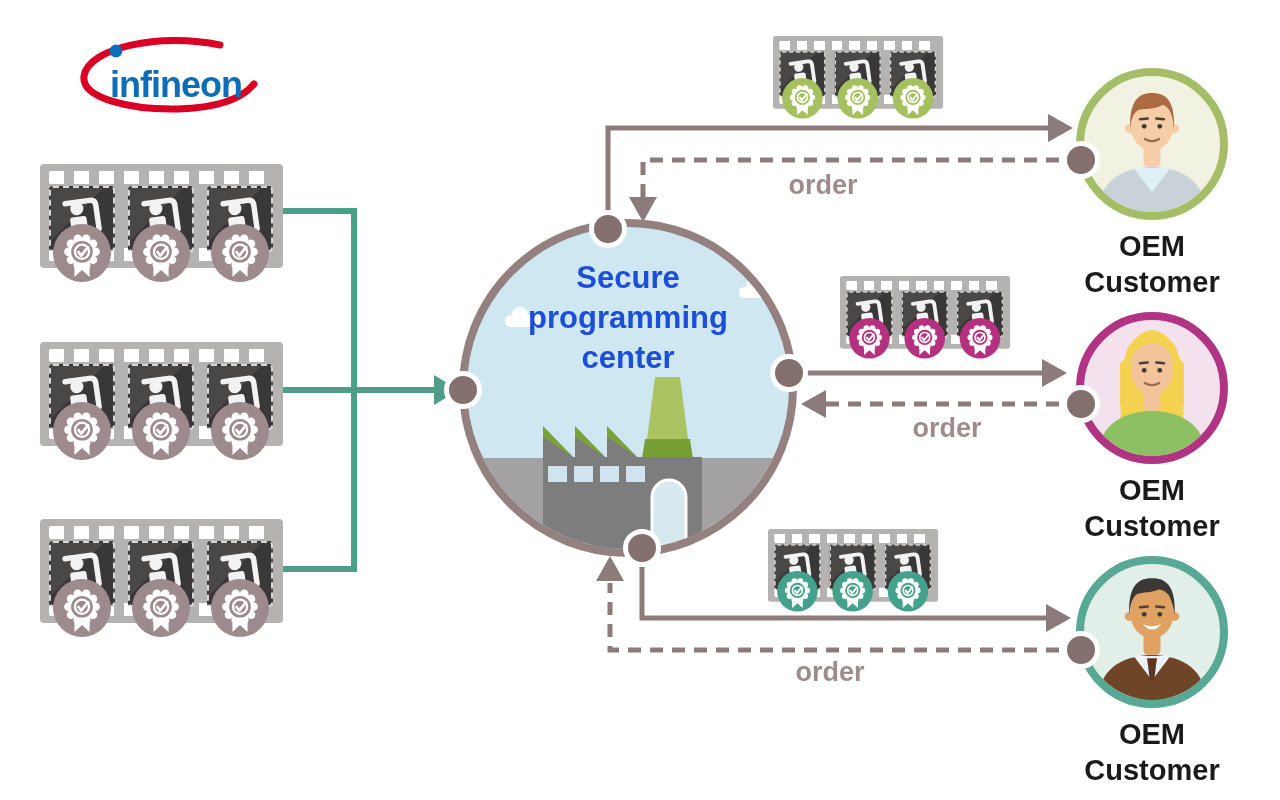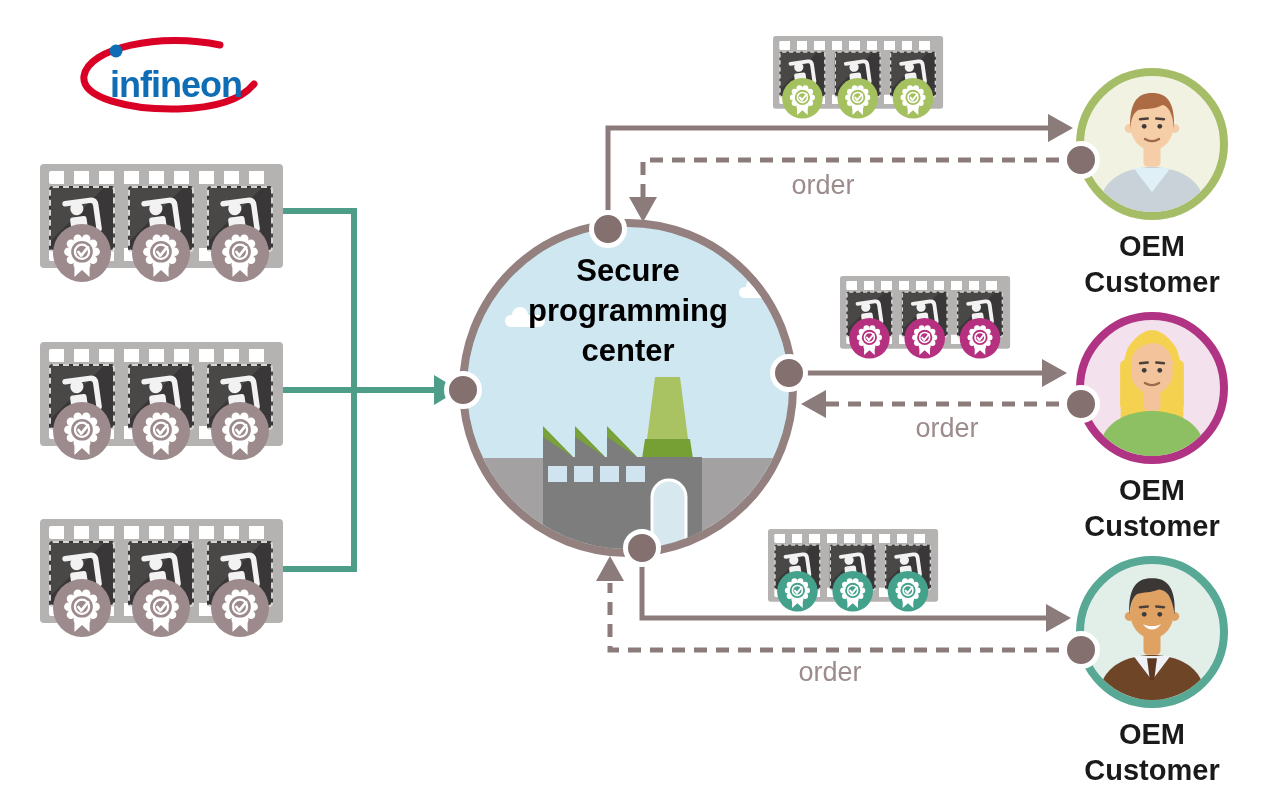--- a/index.html
+++ b/index.html
@@ -17,21 +17,21 @@
   .gray-head{fill:var(--wire-gray);}
 
   .node-dot{
     position:absolute;width:38px;height:38px;border-radius:50%;
     background:var(--node-dot);border:5px solid #fff;box-sizing:border-box;
     transform:translate(-50%,-50%);z-index:6;
   }
 
   .order-label{
     position:absolute;z-index:2;transform:translateX(-50%);
-    font-size:27px;font-weight:400;color:var(--order-text);white-space:pre-line;
+    font-size:27px;font-weight:700;color:var(--order-text);white-space:pre-line;
   }
 
   
   .reel{position:absolute;z-index:5;width:243px;height:104px;transform-origin:top left;}
   .reel.small{transform:scale(0.7);}
   .film-band{
     position:absolute;left:0;top:0;width:243px;height:104px;
     background:#b5b2b2;border-radius:4px;
   }
   .perf-row{
@@ -54,22 +54,22 @@
   .badge svg{width:100%;height:100%;overflow:visible;}
   .rosette-core{fill:var(--badge);}
 
   
   #center-circle{
     position:absolute;left:459px;top:219px;width:338px;height:338px;z-index:3;
     border-radius:50%;border:8px solid var(--circle-border);box-sizing:border-box;
     background:var(--sky);overflow:hidden;
   }
   #center-title{
-    position:absolute;left:0;right:0;top:24px;text-align:center;z-index:2;
-    font-size:31px;line-height:40px;font-weight:700;color:#000000;white-space:pre-line;
+    position:absolute;left:0;right:0;top:31px;text-align:center;z-index:2;
+    font-size:31px;line-height:40px;font-weight:700;color:#1d4ed8;white-space:pre-line;
   }
   #ground{position:absolute;left:0;right:0;top:231px;bottom:0;background:#a3a1a1;}
   .cloud{position:absolute;background:#fff;border-radius:10px;}
   .cloud::before{content:"";position:absolute;left:7px;top:-8px;width:16px;height:16px;border-radius:50%;background:#fff;}
   #cloud-1{left:38px;top:88px;width:40px;height:12px;}
   #cloud-2{left:272px;top:60px;width:34px;height:11px;}
   #factory{position:absolute;left:73px;top:146px;}
 
   
   .customer{position:absolute;left:1042px;width:220px;z-index:3;}

